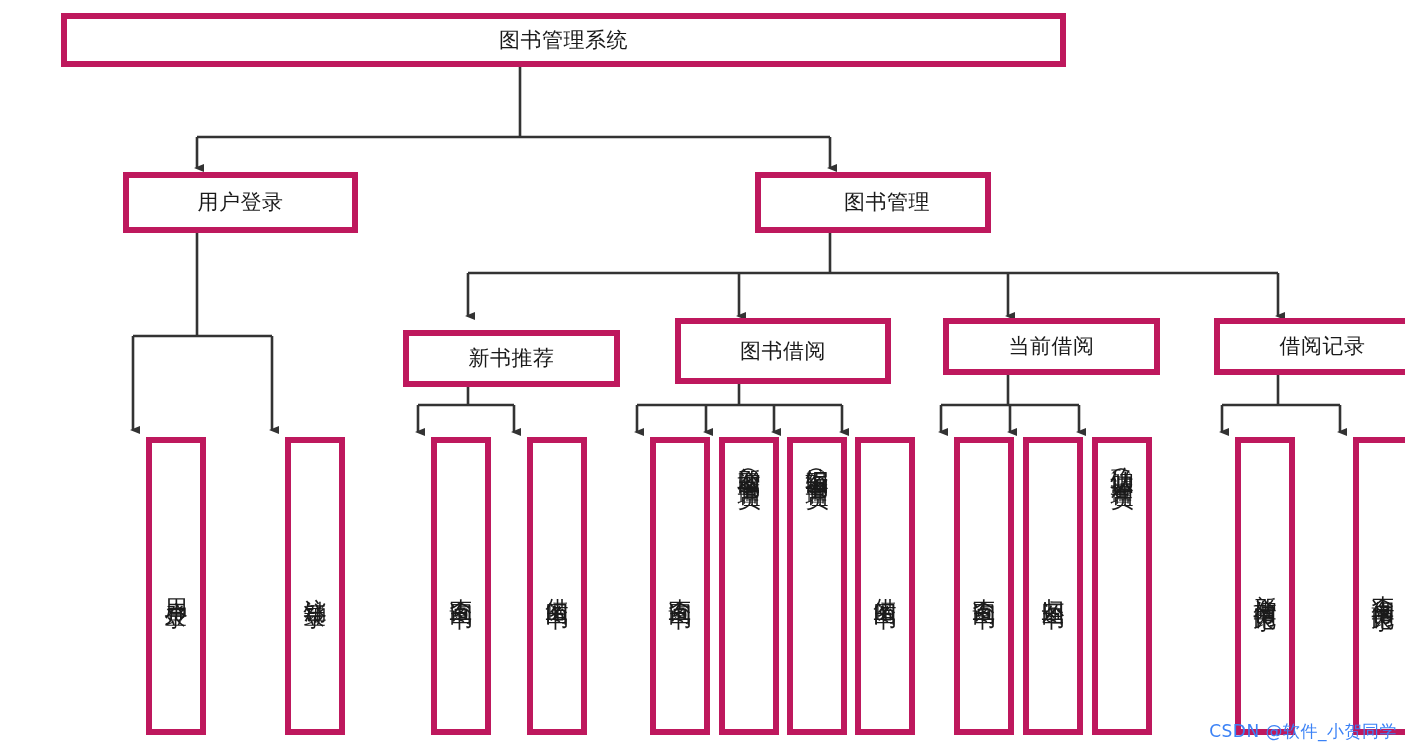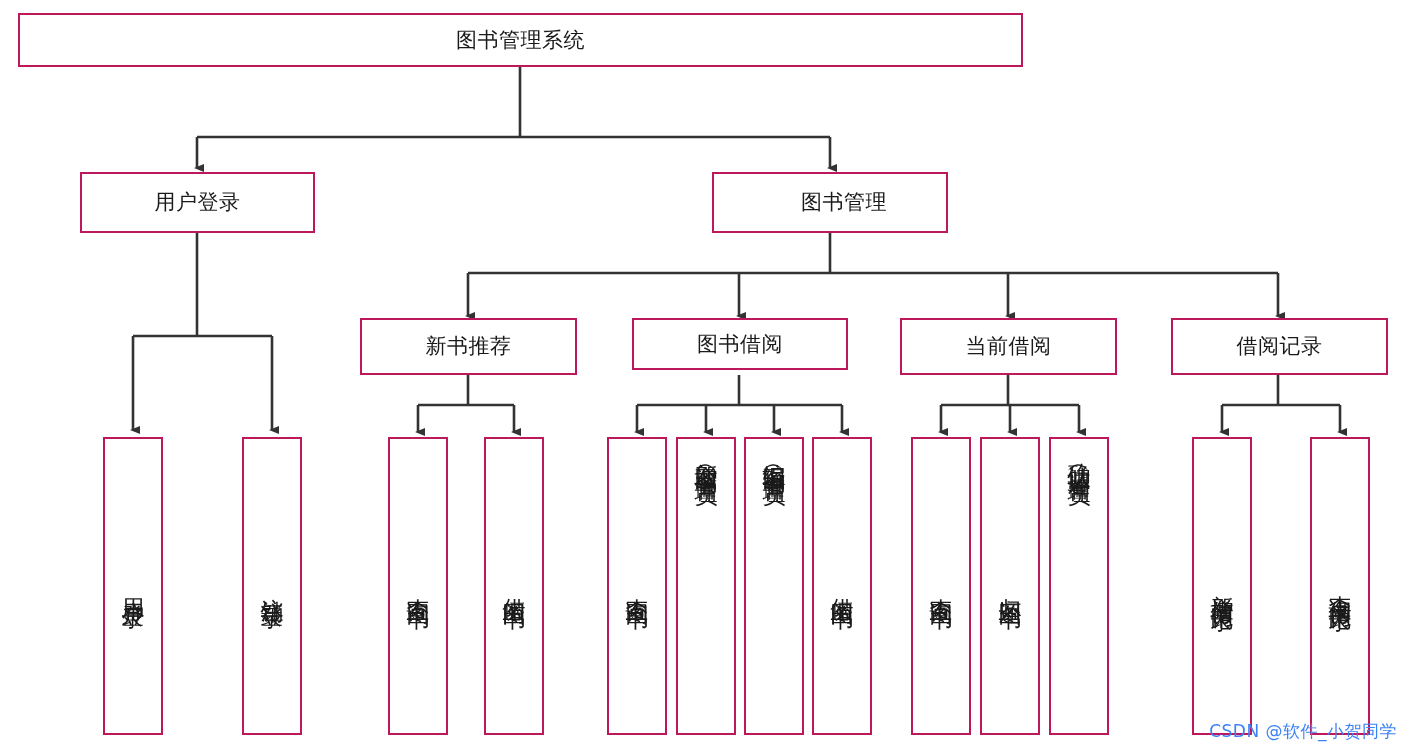--- a/index.html
+++ b/index.html
@@ -21,26 +21,27 @@
   #diagram-svg {
     position: absolute;
     left: 0;
     top: 0;
     width: 1405px;
     height: 747px;
   }
   .node {
     position: absolute;
     box-sizing: border-box;
-    border: 2px solid #be185d;
+    border: 6px solid #be185d;
     background: #ffffff;
     display: flex;
     align-items: center;
     justify-content: center;
     color: #1a1a1a;
+    margin-left: 43px;
   }
   .node-label {
     display: block;
     text-align: center;
     line-height: 1.18;
     letter-spacing: 0.5px;
     color: #1a1a1a;
   }
   
   .node.horiz .node-label {
@@ -137,25 +138,25 @@
   </div>
 
   <div class="node horiz" style="left:80px; top:172px; width:235px; height:61px;">
     <span class="node-label">用户登录</span>
   </div>
 
   <div class="node horiz" style="left:712px; top:172px; width:236px; height:61px;padding-left:28px;">
     <span class="node-label">图书管理</span>
   </div>
 
-  <div class="node horiz" style="left:360px; top:318px; width:217px; height:57px;">
+  <div class="node horiz" style="left:360px; top:330px; width:217px; height:57px;">
     <span class="node-label">新书推荐</span>
   </div>
 
-  <div class="node horiz" style="left:632px; top:318px; width:216px; height:52px;">
+  <div class="node horiz" style="left:632px; top:318px; width:216px; height:66px;">
     <span class="node-label">图书借阅</span>
   </div>
 
   <div class="node horiz" style="left:900px; top:318px; width:217px; height:57px;">
     <span class="node-label">当前借阅</span>
   </div>
 
   <div class="node horiz" style="left:1171px; top:318px; width:217px; height:57px;">
     <span class="node-label">借阅记录</span>
   </div>

